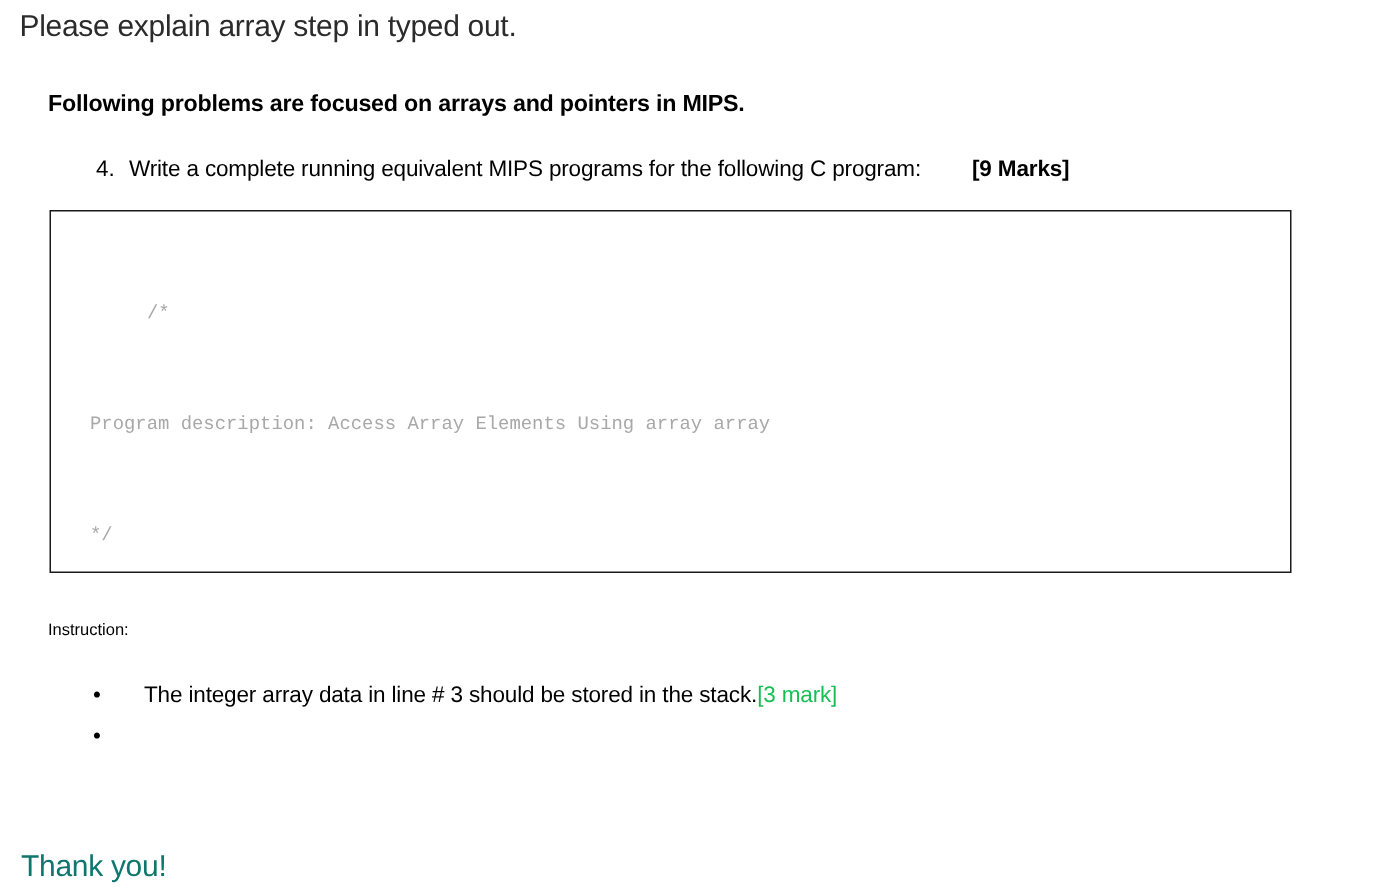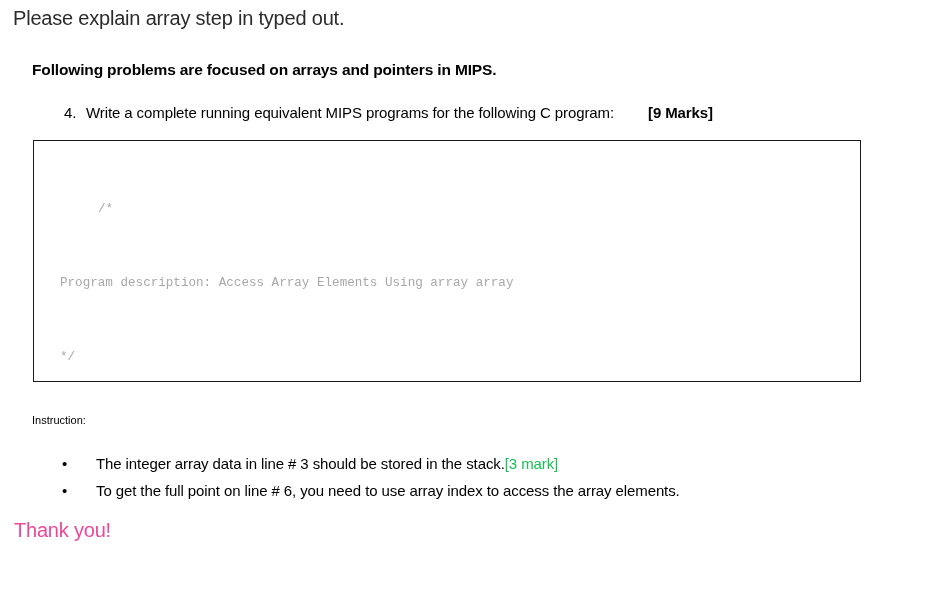--- a/index.html
+++ b/index.html
@@ -138,24 +138,24 @@
     text-align: right;
   }
   .bullet .bmark {
     color: #18bf55;
   }
 
   
   .closing {
     position: absolute;
     left: 14px;
-    top: 517px;
+    top: 565px;
     font-size: 20px;
     line-height: 26px;
-    color: #ec4899;
+    color: #0f766e;
     letter-spacing: -0.2px;
   }
 </style>
 </head>
 <body>
 
 <div class="prompt">Please explain array step in typed out.</div>
 
 <div class="heading">Following problems are focused on arrays and pointers in MIPS.</div>
 
@@ -205,17 +205,17 @@
   </div>
 </div>
 
 <div class="instr-label">Instruction:</div>
 
 <div class="bullets">
   <div class="bullet">
     <span class="dot">•</span><span class="btext">The integer array data in line # 3 should be stored in the stack.</span><span class="bmark">[3 mark]</span>
   </div>
   <div class="bullet">
-    <span class="dot">•</span><span class="btext">To get the full point on line # 6, you need to use array index to access the array elements.</span>
+    <span class="dot">•</span>
   </div>
 </div>
 
 <div class="closing">Thank you!</div>
 
 </body></html>

